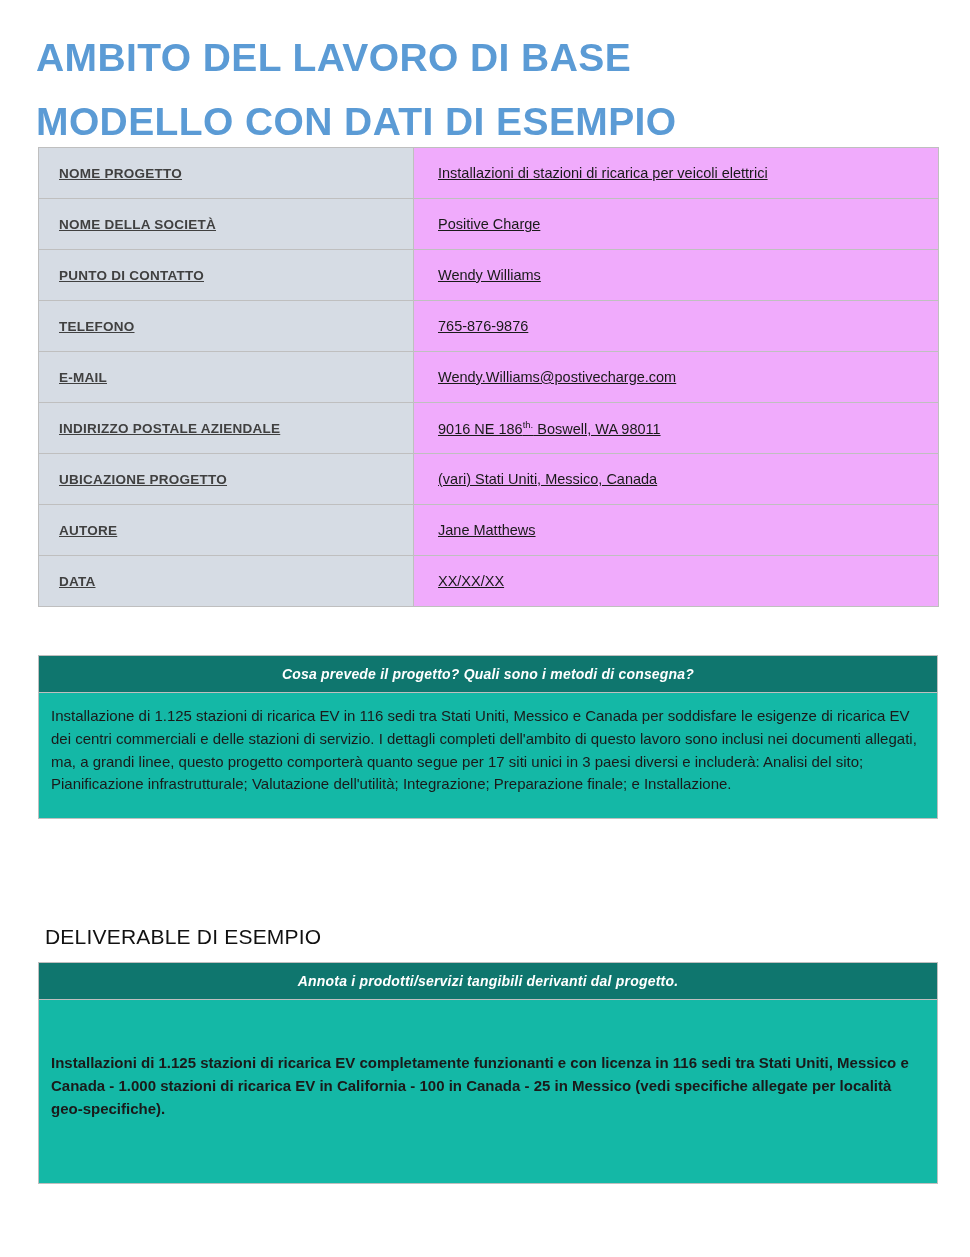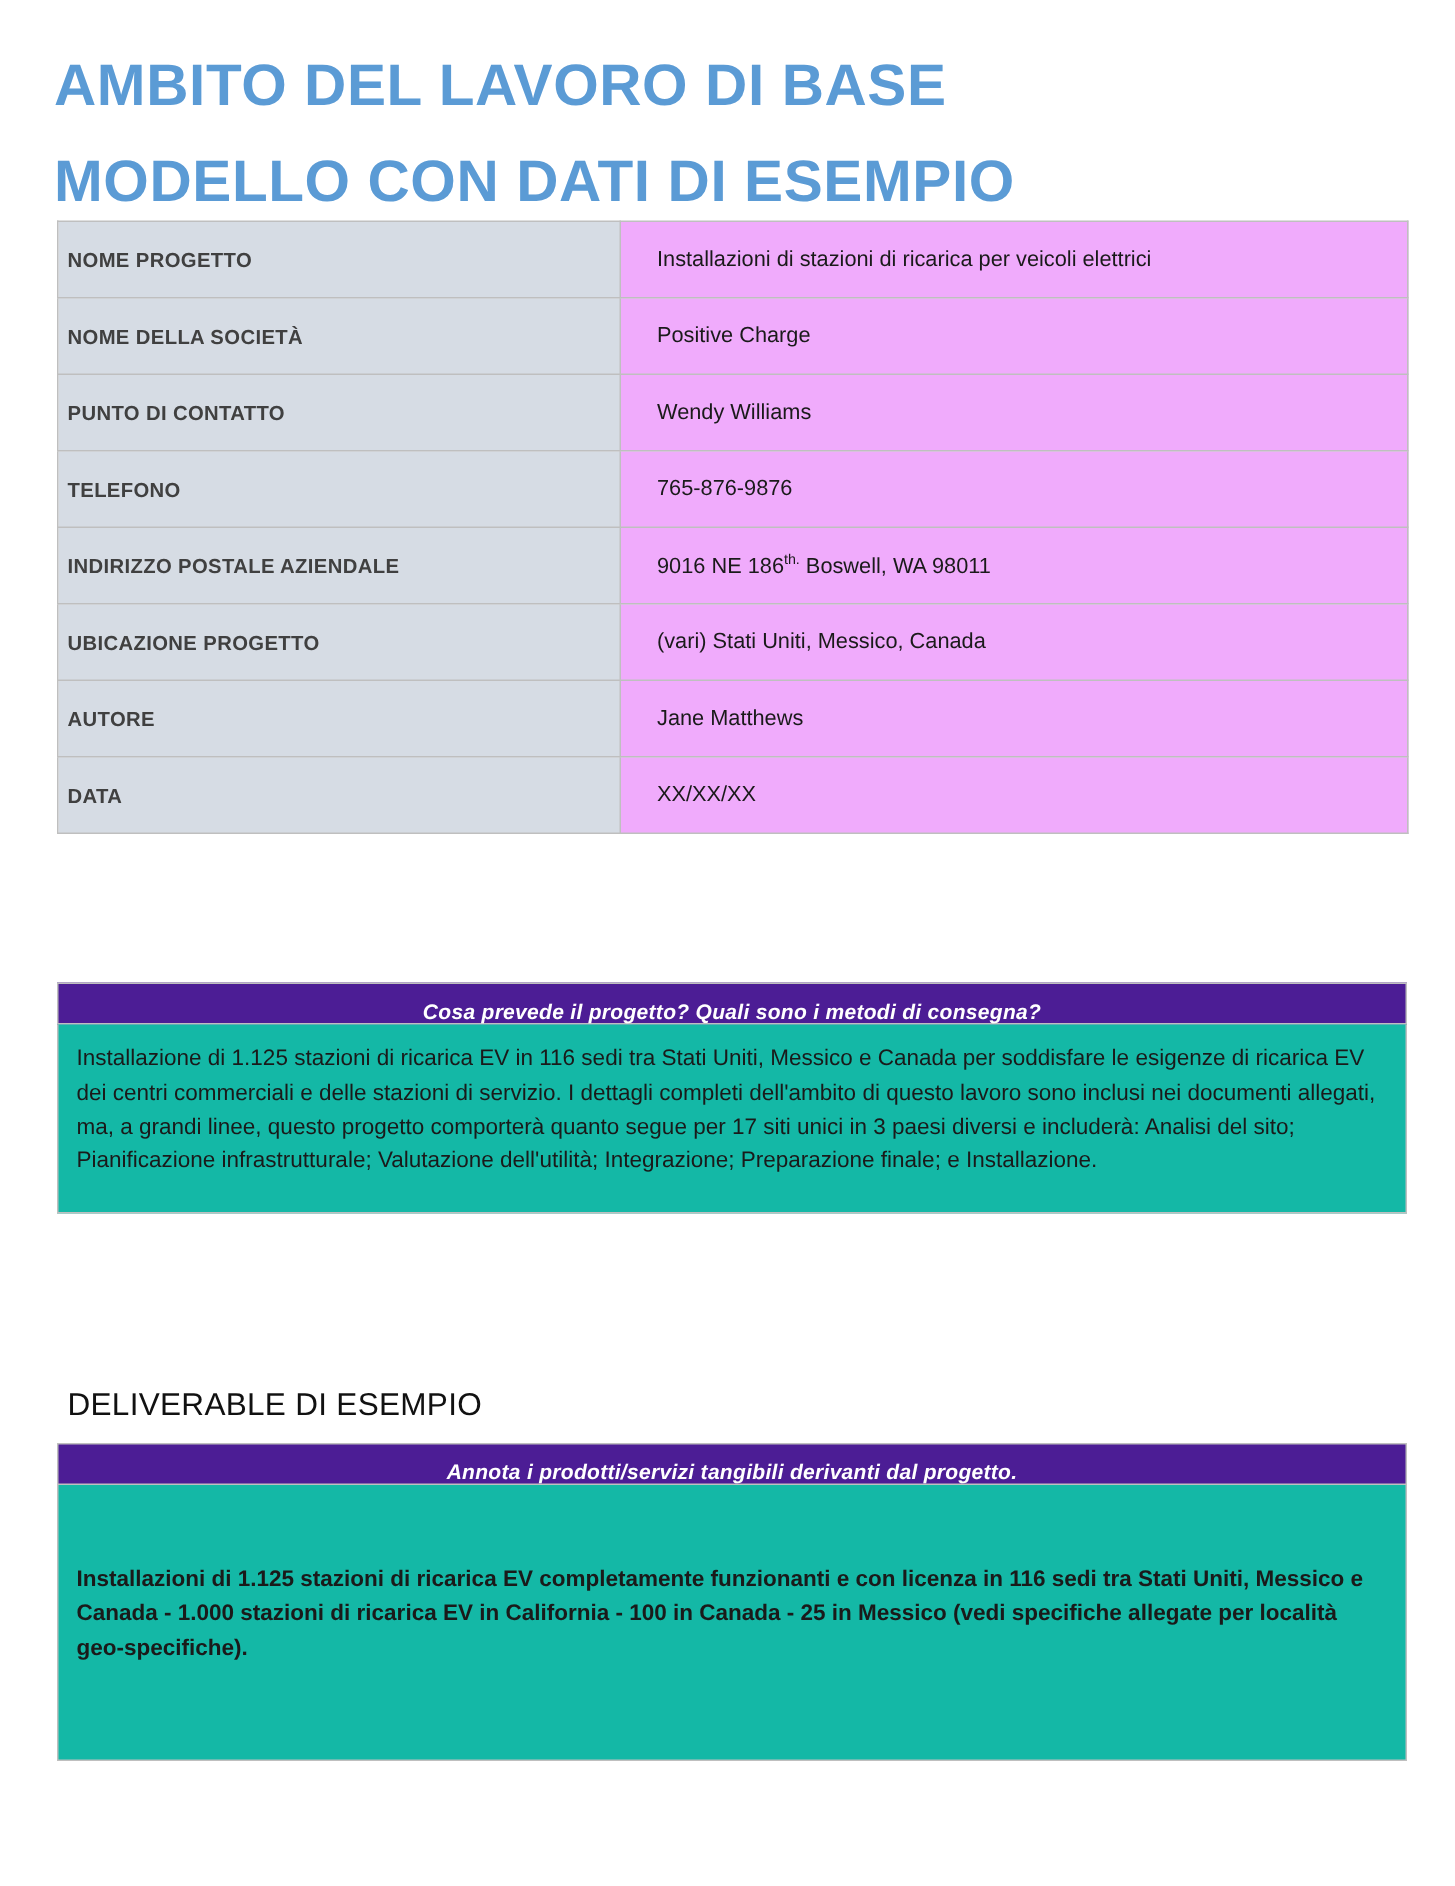--- a/index.html
+++ b/index.html
@@ -45,23 +45,24 @@
     position: absolute;
     left: 38px;
     top: 147px;
     width: 900px;
     border-collapse: collapse;
     table-layout: fixed;
   }
   .info-table tr { height: 51px; }
   .info-table td {
     border: 1px solid #BFBFBF;
-    padding: 0 0 0 6px;
+    padding: 0 0 0 20px;
     vertical-align: middle;
     box-sizing: border-box;
+    text-decoration: underline;
   }
   .info-table td.label {
     width: 375px;
     background: #D6DCE4;
     color: #404040;
     font-size: 13.5px;
     font-weight: bold;
     letter-spacing: 0.25px;
   }
   .info-table td.value {
@@ -85,30 +86,30 @@
     width: 900px;
   }
   .section-heading {
     font-size: 21px;
     color: #111111;
     font-weight: normal;
     letter-spacing: 0.2px;
     margin: 0 0 13px 7px;
   }
   .section-bar {
-    background: #4c1d95;
+    background: #0f766e;
     border: 1px solid #BFBFBF;
     color: #FFFFFF;
     font-size: 14px;
     font-weight: bold;
     font-style: italic;
     text-align: center;
     letter-spacing: 0.2px;
     box-sizing: border-box;
-    height: 28px;
+    height: 38px;
     line-height: 36px;
   }
   .section-body {
     border: 1px solid #BFBFBF;
     border-top: none;
     background: #14b8a6;
     box-sizing: border-box;
     color: #1a1a1a;
     font-size: 15px;
     line-height: 1.52;
@@ -147,20 +148,24 @@
       </tr>
       <tr>
         <td class="label">PUNTO DI CONTATTO</td>
         <td class="value"> Wendy Williams</td>
       </tr>
       <tr>
         <td class="label">TELEFONO</td>
         <td class="value">765-876-9876</td>
       </tr>
       <tr>
+        <td class="label">E-MAIL</td>
+        <td class="value"> Wendy.Williams@postivecharge.com</td>
+      </tr>
+      <tr>
         <td class="label">INDIRIZZO POSTALE AZIENDALE</td>
         <td class="value"><span> 9016 NE 186</span><sup>th.</sup><span> Boswell, WA 98011</span></td>
       </tr>
       <tr>
         <td class="label">UBICAZIONE PROGETTO</td>
         <td class="value">(vari) Stati Uniti, Messico, Canada</td>
       </tr>
       <tr>
         <td class="label">AUTORE</td>
         <td class="value">Jane Matthews</td>

